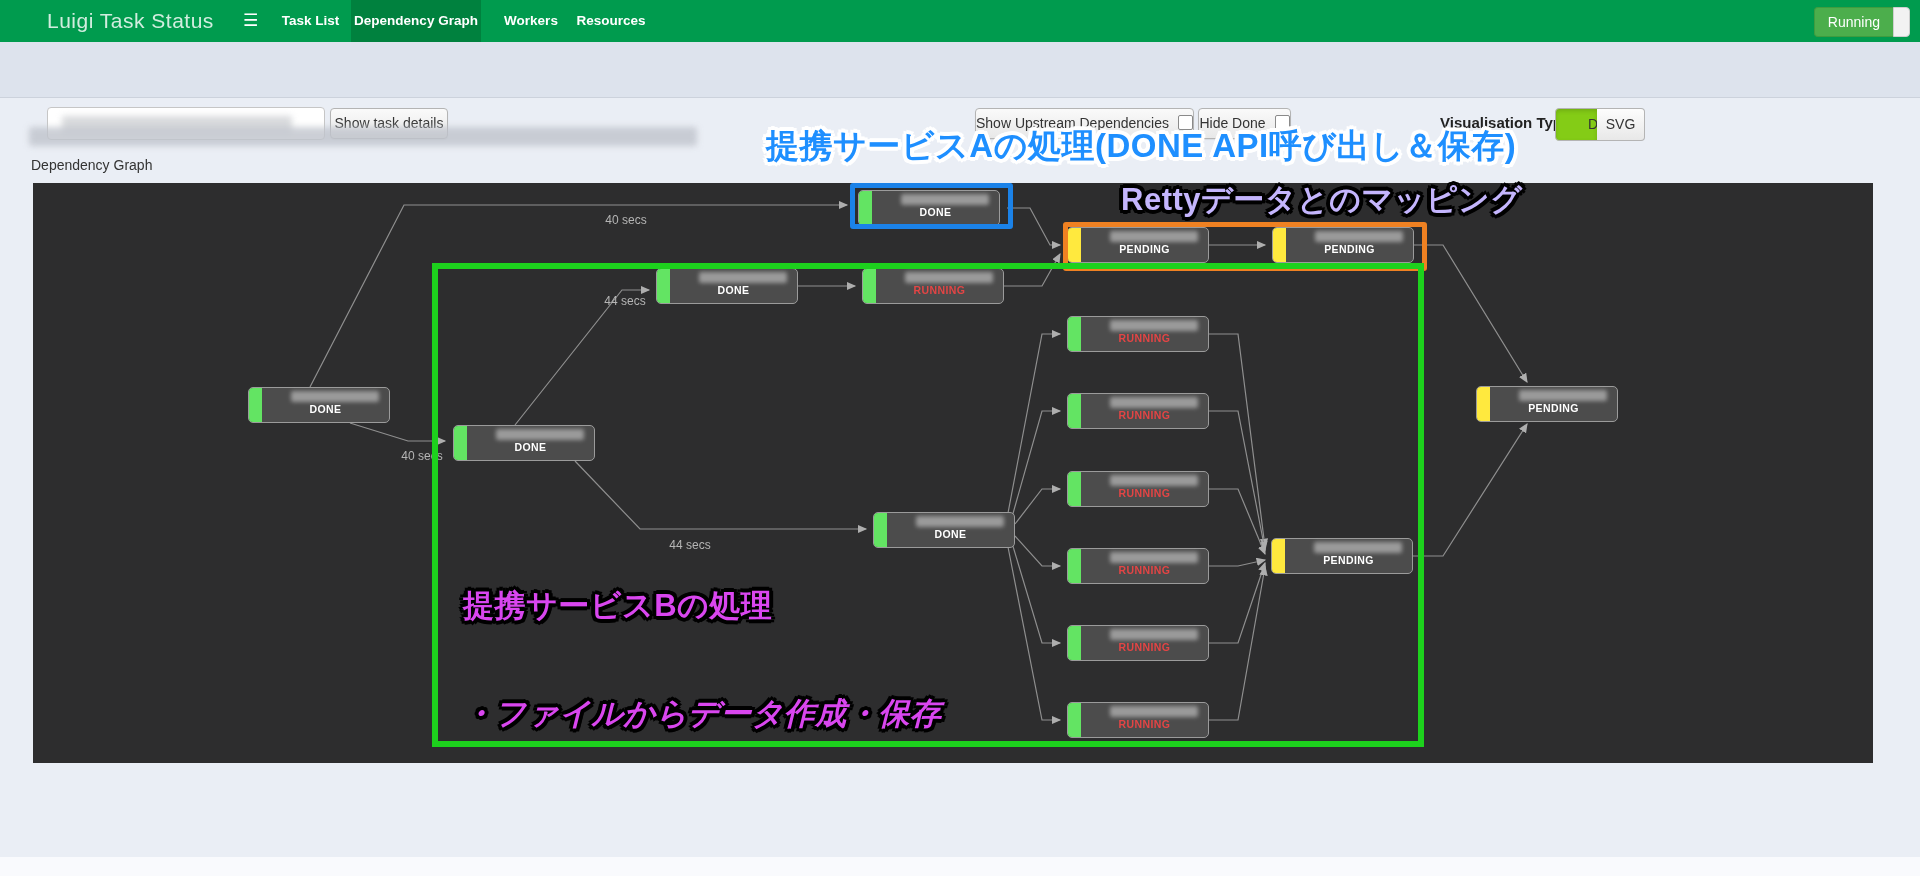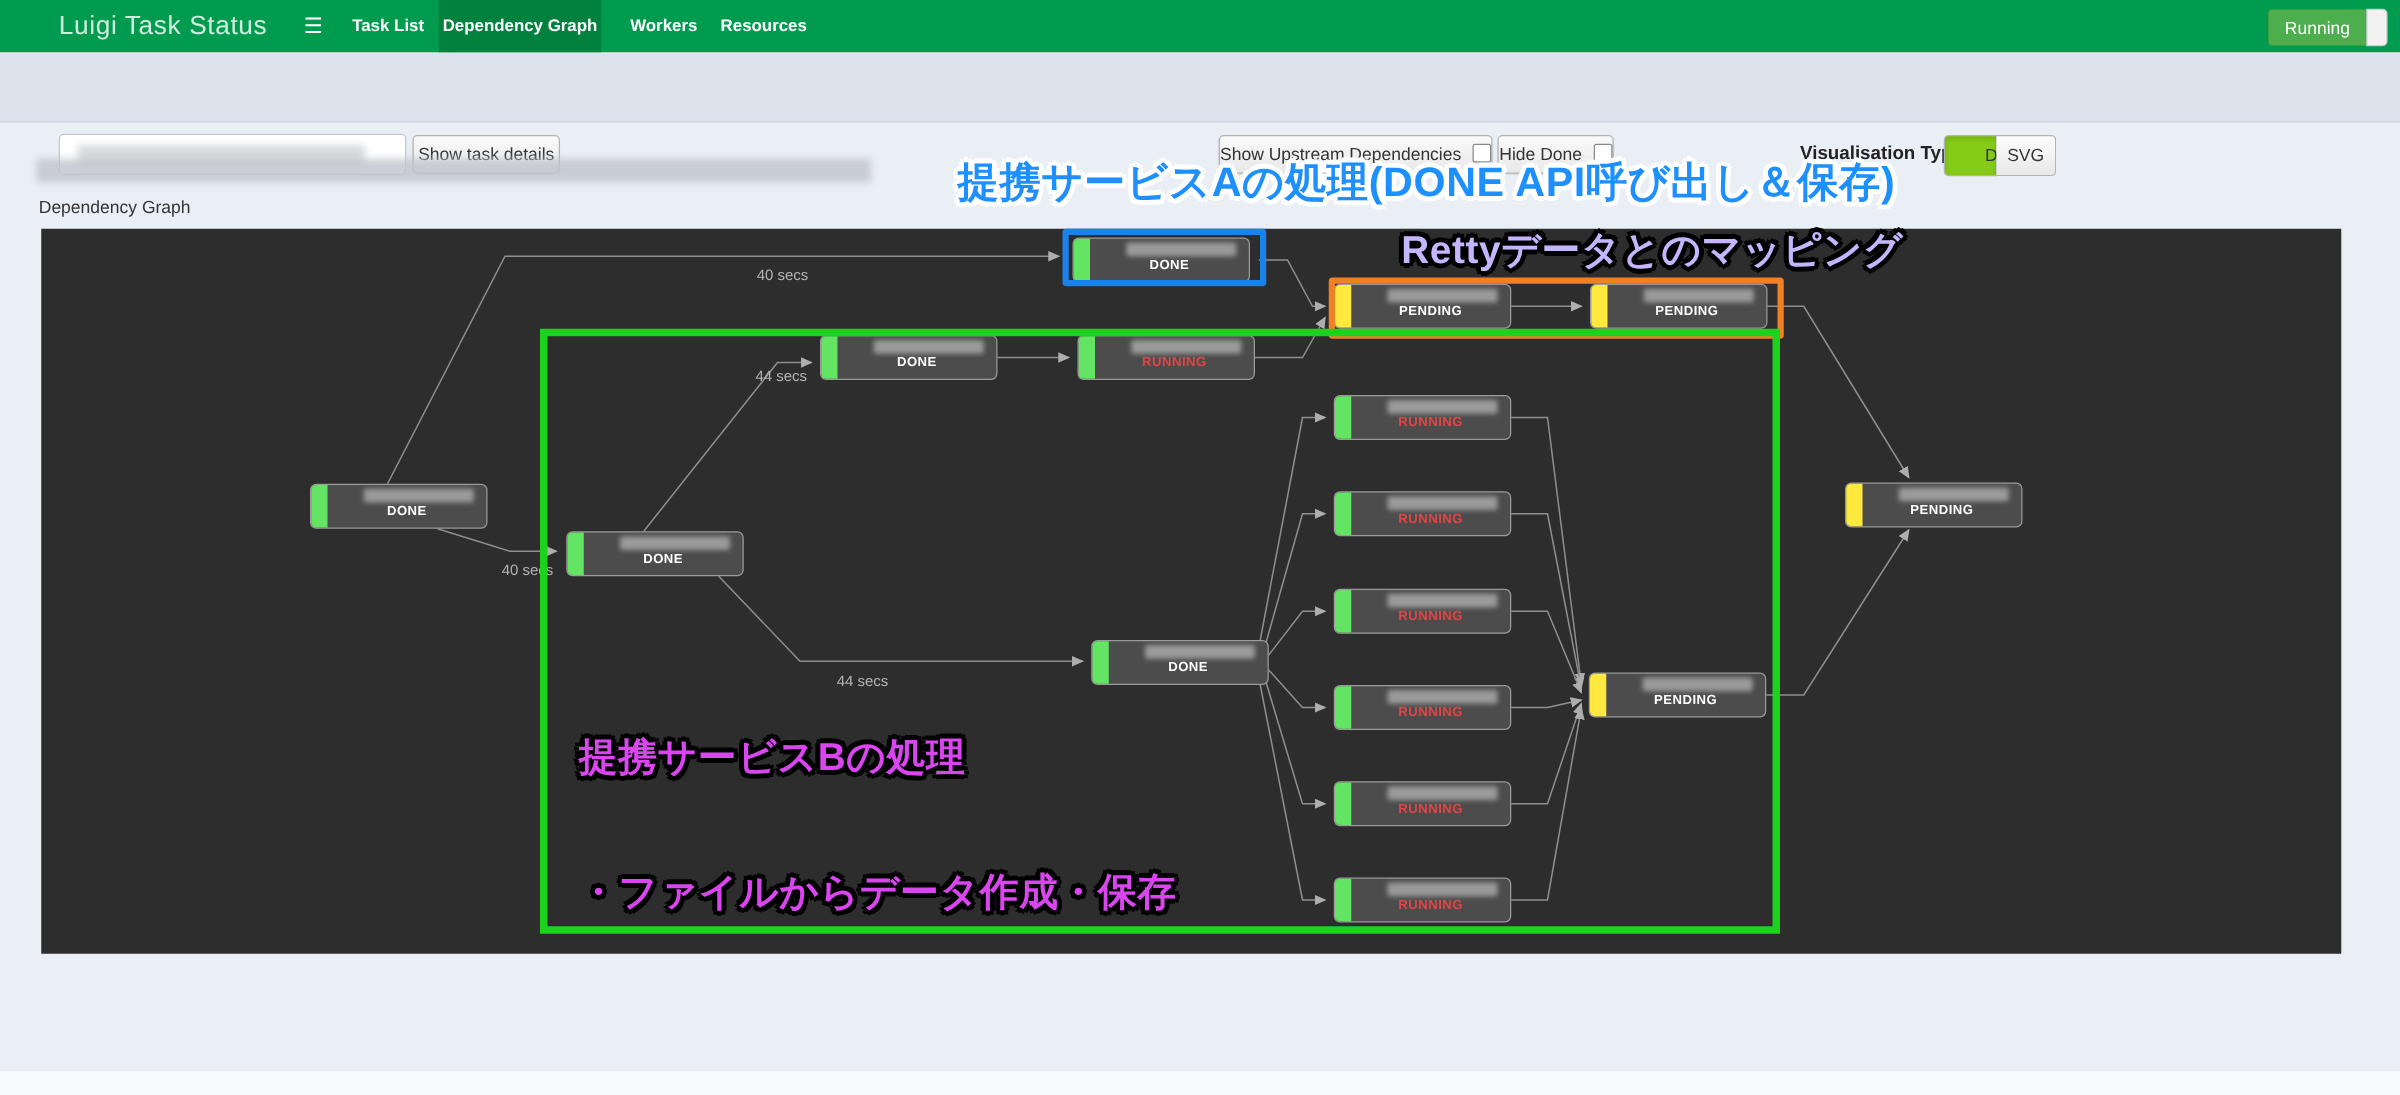--- a/index.html
+++ b/index.html
@@ -51,21 +51,21 @@
   .ann { position:absolute; font-weight:bold; white-space:nowrap; letter-spacing:.5px; }
   .ann-blue { left:766px; top:124px; font-size:33px; color:#1e8fff;
     text-shadow:-3px -3px 0 #fff,3px -3px 0 #fff,-3px 3px 0 #fff,3px 3px 0 #fff,
       -4px 0 0 #fff,4px 0 0 #fff,0 -4px 0 #fff,0 4px 0 #fff; }
   .ann-orange { left:1040px; top:-4px; font-size:31px; color:#c4b5fd;
     text-shadow:-3px -3px 0 #000,3px -3px 0 #000,-3px 3px 0 #000,3px 3px 0 #000,
       -4px 0 0 #000,4px 0 0 #000,0 -4px 0 #000,0 4px 0 #000;margin-left:48px; }
   .ann-green { left:430px; font-size:31px; color:#d946ef;
     text-shadow:-3px -3px 0 #000,3px -3px 0 #000,-3px 3px 0 #000,3px 3px 0 #000,
       -4px 0 0 #000,4px 0 0 #000,0 -4px 0 #000,0 4px 0 #000; }
-  .g1 { top:402px; } .g2 { top:455px; } .g3 { top:510px; }
+  .g1 { top:402px; } .g2 { top:455px; } .g3 { top:510px;font-style:italic; }
 
   
   .graph { position:absolute; left:33px; top:183px; width:1840px; height:580px; background:#2d2d2e; }
   .graph svg { position:absolute; left:0; top:0; }
   .node { position:absolute; width:142px; height:36px; background:#4c4c4c;
     border:1px solid #9b9b9b; border-radius:5px; cursor:pointer; }
   .node .bar { position:absolute; left:0; top:0; bottom:0; width:13px; border-radius:4px 0 0 4px; }
   .node .nredact { position:absolute; left:42px; top:3px; width:88px; height:11px;
     background:#a8a8a8; filter:blur(2px); border-radius:2px; opacity:.85; }
   .node .status { position:absolute; left:13px; right:0; top:15px; text-align:center;

